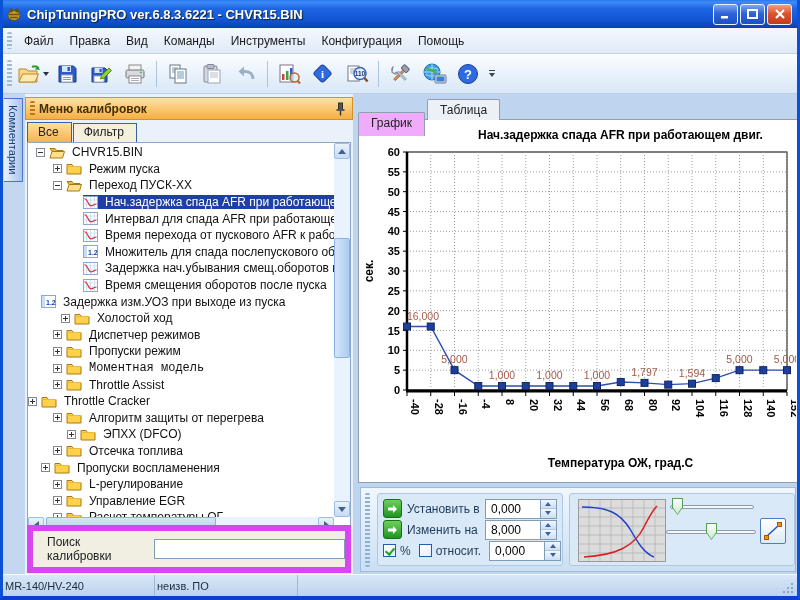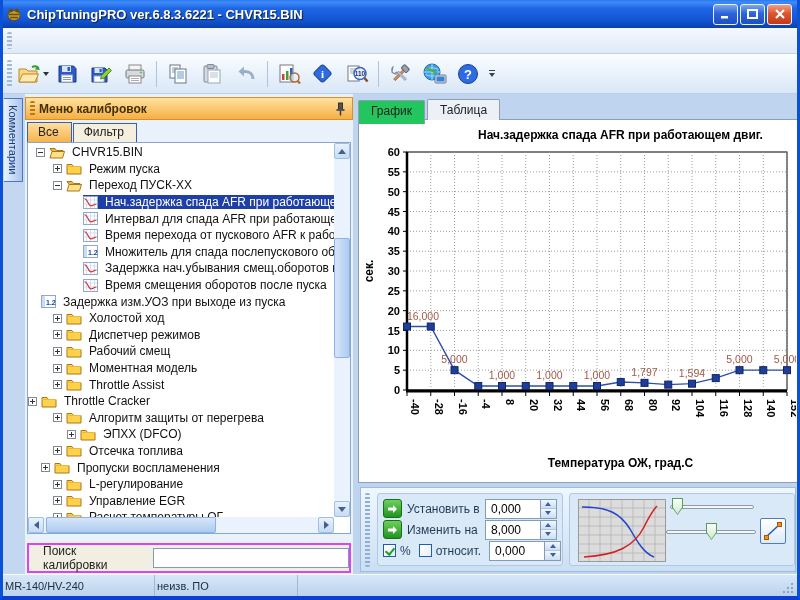--- a/index.html
+++ b/index.html
@@ -60,28 +60,28 @@
   
   .vsb{position:absolute;right:0;top:0;width:16px;bottom:16px;background:#EAF3FD;}
   .hsb{position:absolute;left:0;bottom:0;right:16px;height:16px;background:#EAF3FD;}
   .sb-btn{position:absolute;width:16px;height:16px;background:linear-gradient(180deg,#E9F2FC,#C6DBF5);border:1px solid #9EBEE6;border-radius:2px;box-sizing:border-box;display:flex;align-items:center;justify-content:center;}
   .sb-thumb{position:absolute;background:linear-gradient(90deg,#D6E6F9,#ACCBF0);border:1px solid #8CB0E8;border-radius:2px;box-sizing:border-box;}
   .hsb .sb-thumb{background:linear-gradient(180deg,#D6E6F9,#ACCBF0);}
   .tri-up{width:0;height:0;border-left:4px solid transparent;border-right:4px solid transparent;border-bottom:5px solid #44608C;}
   .tri-down{width:0;height:0;border-left:4px solid transparent;border-right:4px solid transparent;border-top:5px solid #44608C;}
   .tri-left{width:0;height:0;border-top:4px solid transparent;border-bottom:4px solid transparent;border-right:5px solid #44608C;}
   .tri-right{width:0;height:0;border-top:4px solid transparent;border-bottom:4px solid transparent;border-left:5px solid #44608C;}
-  .search-area{position:absolute;left:2px;bottom:3px;width:324px;height:30px;background:#F1EFE2;border:2px solid #d946ef;box-sizing:border-box;display:flex;align-items:center;justify-content:center;}
+  .search-area{position:absolute;left:2px;bottom:3px;width:324px;height:48px;background:#F1EFE2;border:6px solid #d946ef;box-sizing:border-box;display:flex;align-items:center;justify-content:center;}
   .search-label{font-size:12px;color:#222;margin-left:14px;}
   .search-input{margin-left:10px;width:198px;height:20px;border:1px solid #7F9DB9;font-size:12px;padding:0 3px;box-sizing:border-box;background:#fff;}
 
   
   .right-tabs{position:absolute;left:358px;top:97px;height:23px;display:flex;align-items:flex-end;z-index:3;}
   .rtab{font-size:12px;padding:3px 12px;border:1px solid #919EB0;border-bottom:none;border-radius:2px 2px 0 0;margin-right:2px;color:#222;}
-  .rtab.active{background:#22c55e;height:17px;position:relative;top:4px;text-align:right;}
+  .rtab.active{background:#f0abfc;height:17px;position:relative;top:16px;text-align:right;}
   .rtab.inactive{background:#ECF1F8;}
   .chart-page{position:absolute;left:358px;top:119px;width:489px;height:364px;background:#fff;border:1px solid #919EB0;box-sizing:border-box;z-index:2;}
   .chart-title{position:absolute;left:40px;top:8px;right:4px;text-align:center;font-size:12px;font-weight:bold;color:#000;}
   #chart-svg{position:absolute;left:0;top:22px;}
   .chart-xlabel{position:absolute;left:40px;bottom:12px;right:4px;text-align:center;font-size:12px;font-weight:bold;color:#000;}
 
   
   .ctrl-panel{position:absolute;left:360px;top:487px;width:436px;height:85px;background:linear-gradient(180deg,#F0F7FE,#CBDFF3);border:1px solid #9FBCDD;box-sizing:border-box;display:flex;align-items:center;}
   .ctrl-panel .grip{background:repeating-linear-gradient(180deg,#8FB0D4 0 2px,transparent 2px 4px);height:74px;}
   .group{background:#D9E9F8;border:1px solid #AFC9E4;border-radius:3px;box-sizing:border-box;}
@@ -149,20 +149,29 @@
     <span class="wbtn close">
         <svg width="12" height="11">
           <path d="M2 1 L10 9 M10 1 L2 9" stroke="#fff" stroke-width="2.2"></path>
         </svg>
       </span>
   </span>
 </div>
 
 <div class="menubar">
   <span class="grip"></span>
+  <span id="menu-items" style="display:flex;">
+      <span class="menu-item">Файл</span>
+      <span class="menu-item">Правка</span>
+      <span class="menu-item">Вид</span>
+      <span class="menu-item">Команды</span>
+      <span class="menu-item">Инструменты</span>
+      <span class="menu-item">Конфигурация</span>
+      <span class="menu-item">Помощь</span>
+    </span>
 </div>
 
 <div class="toolbar">
   <span class="grip"></span>
   <span class="tbtn">
     <svg width="28" height="24">
         <path d="M2 7h7l2 2h9v11H2z" fill="#FFD77E" stroke="#B98A2C"></path>
         <path d="M2 20l3.5-8h16L18 20z" fill="#FFE9B0" stroke="#B98A2C"></path>
         <path d="M15 5c3-1.5 5.5-0.5 6.5 1.5" fill="none" stroke="#2E9E2E" stroke-width="2"></path>
         <path d="M20.5 3.5l2.5 4.5-5-0.5z" fill="#2E9E2E"></path>
@@ -421,21 +430,21 @@
             <span class="ticon">
               <svg width="15" height="13">
                 <rect x="0.5" y="0.5" width="14" height="12" fill="#fff" stroke="#8FA8CC"></rect>
                 <rect x="1" y="1" width="3" height="11" fill="#C8DCF4"></rect>
                 <text x="5" y="9.5" font-size="7" font-weight="bold" fill="#1545A5">1.2</text>
               </svg>
             </span>
             <span class="tlabel">Задержка изм.УОЗ при выходе из пуска</span>
           </span>
         </div>
-        <div class="trow" style="padding-left: 25px;">
+        <div class="trow" style="padding-left: 33px;">
           <span class="toggle plus"></span>
           <span class="sel-wrap">
             <span class="ticon">
               <svg width="16" height="13">
                 <path d="M1 2.5h5l1.5 2H15V12H1z" fill="#FFD24A" stroke="#A97816"></path>
                 <path d="M1 4.5h14" stroke="#E8B93C"></path>
               </svg>
             </span>
             <span class="tlabel">Холостой ход</span>
           </span>
@@ -454,24 +463,24 @@
         </div>
         <div class="trow" style="padding-left: 25px;">
           <span class="toggle plus"></span>
           <span class="sel-wrap">
             <span class="ticon">
               <svg width="16" height="13">
                 <path d="M1 2.5h5l1.5 2H15V12H1z" fill="#FFD24A" stroke="#A97816"></path>
                 <path d="M1 4.5h14" stroke="#E8B93C"></path>
               </svg>
             </span>
-            <span class="tlabel">Рабочий смещ</span>
-          </span>
-        </div>
-        <div class="trow" style="padding-left: 25px;">
+            <span class="tlabel">Пропуски режим</span>
+          </span>
+        </div>
+        <div class="trow" style="padding-left: 25px; font-family: Liberation Mono, monospace;">
           <span class="toggle plus"></span>
           <span class="sel-wrap">
             <span class="ticon">
               <svg width="16" height="13">
                 <path d="M1 2.5h5l1.5 2H15V12H1z" fill="#FFD24A" stroke="#A97816"></path>
                 <path d="M1 4.5h14" stroke="#E8B93C"></path>
               </svg>
             </span>
             <span class="tlabel">Моментная модель</span>
           </span>

